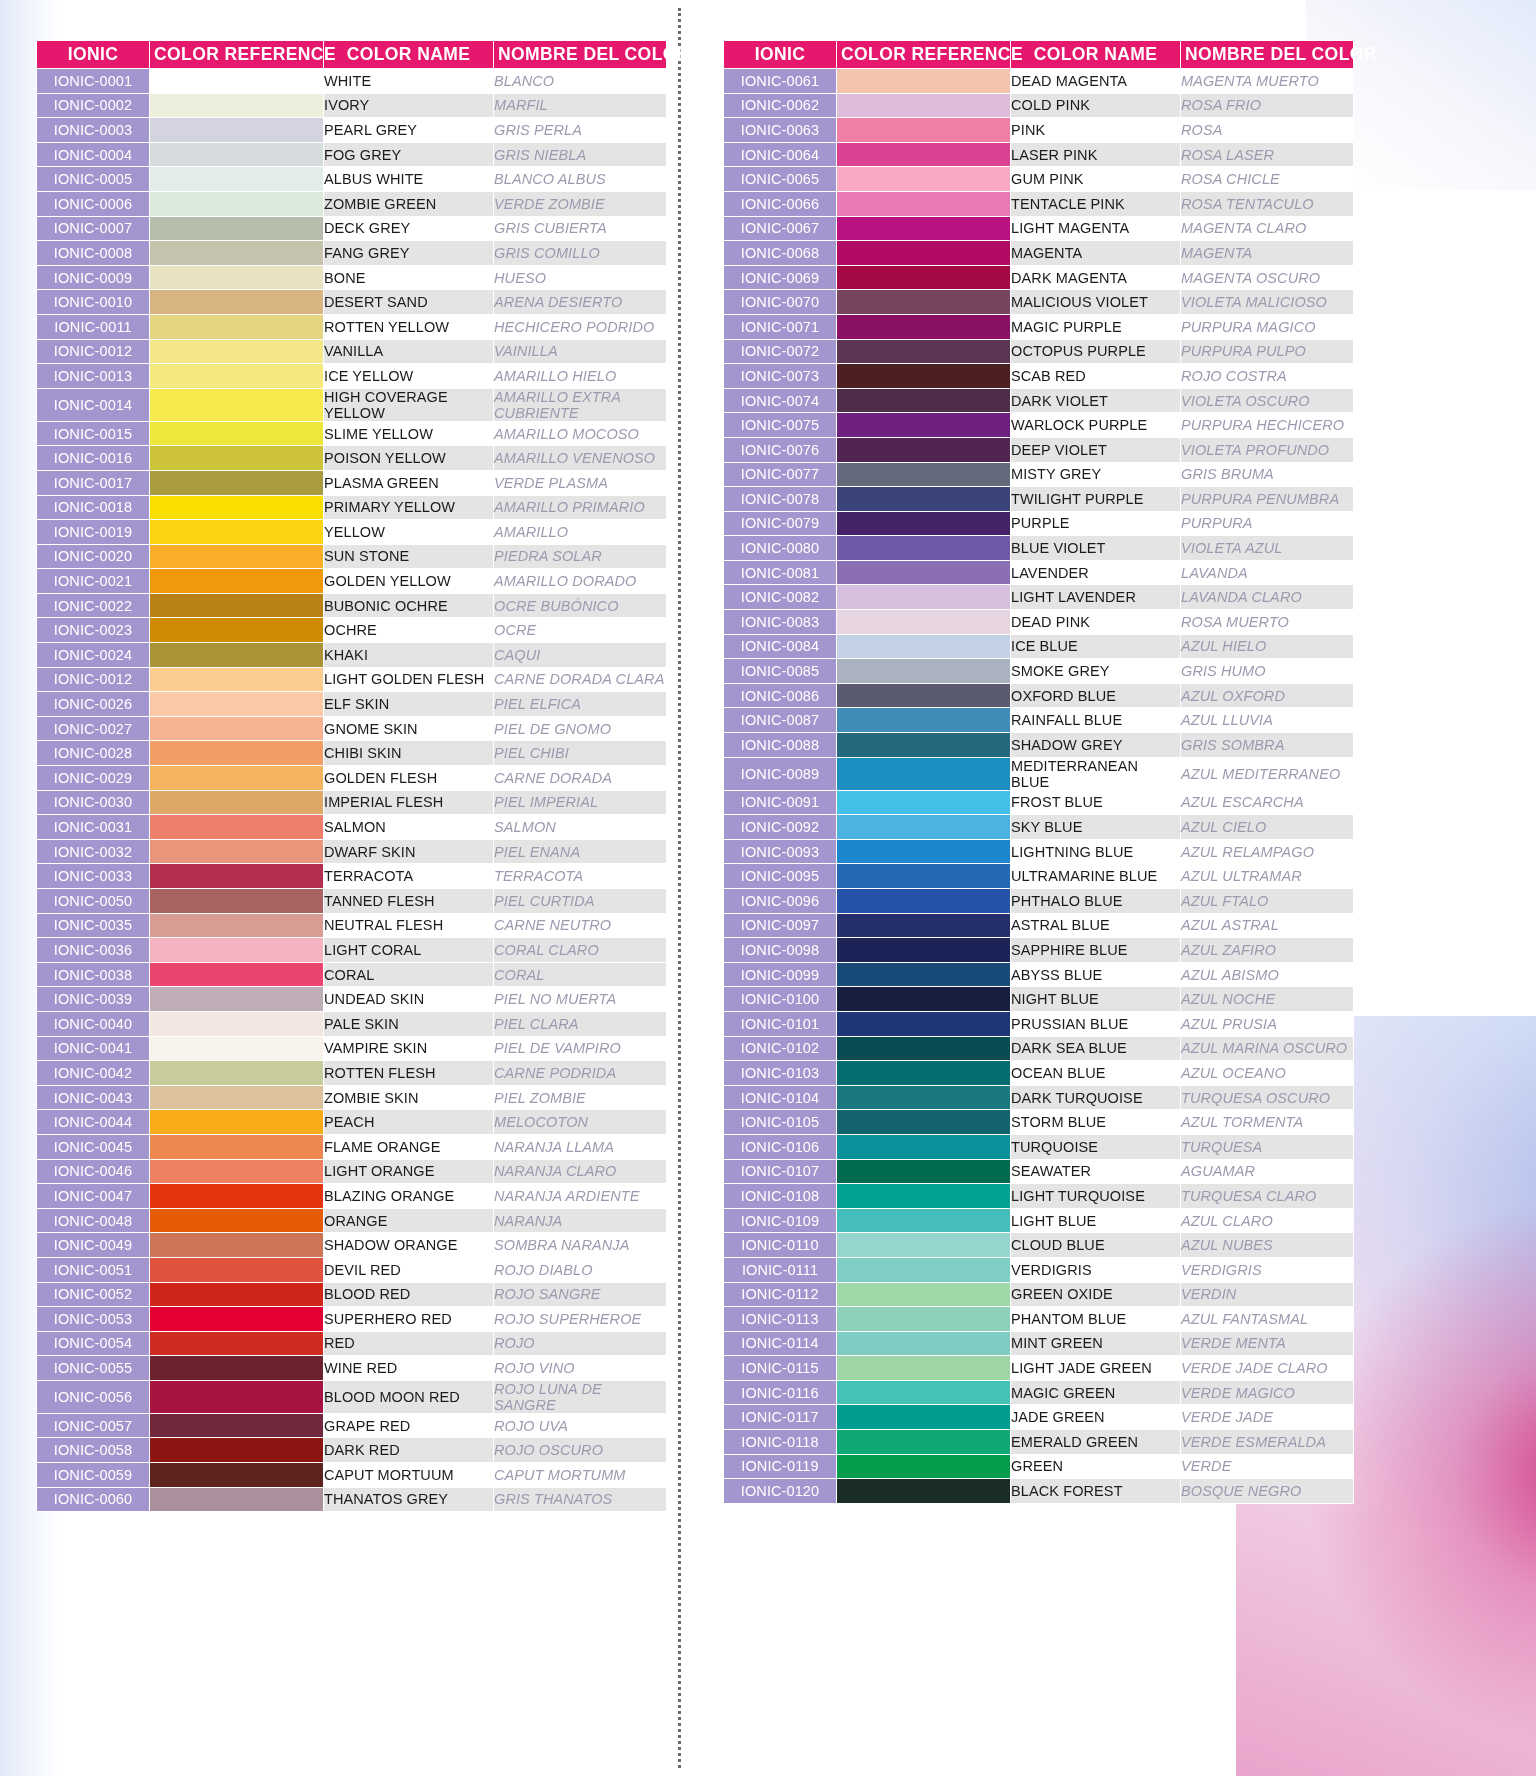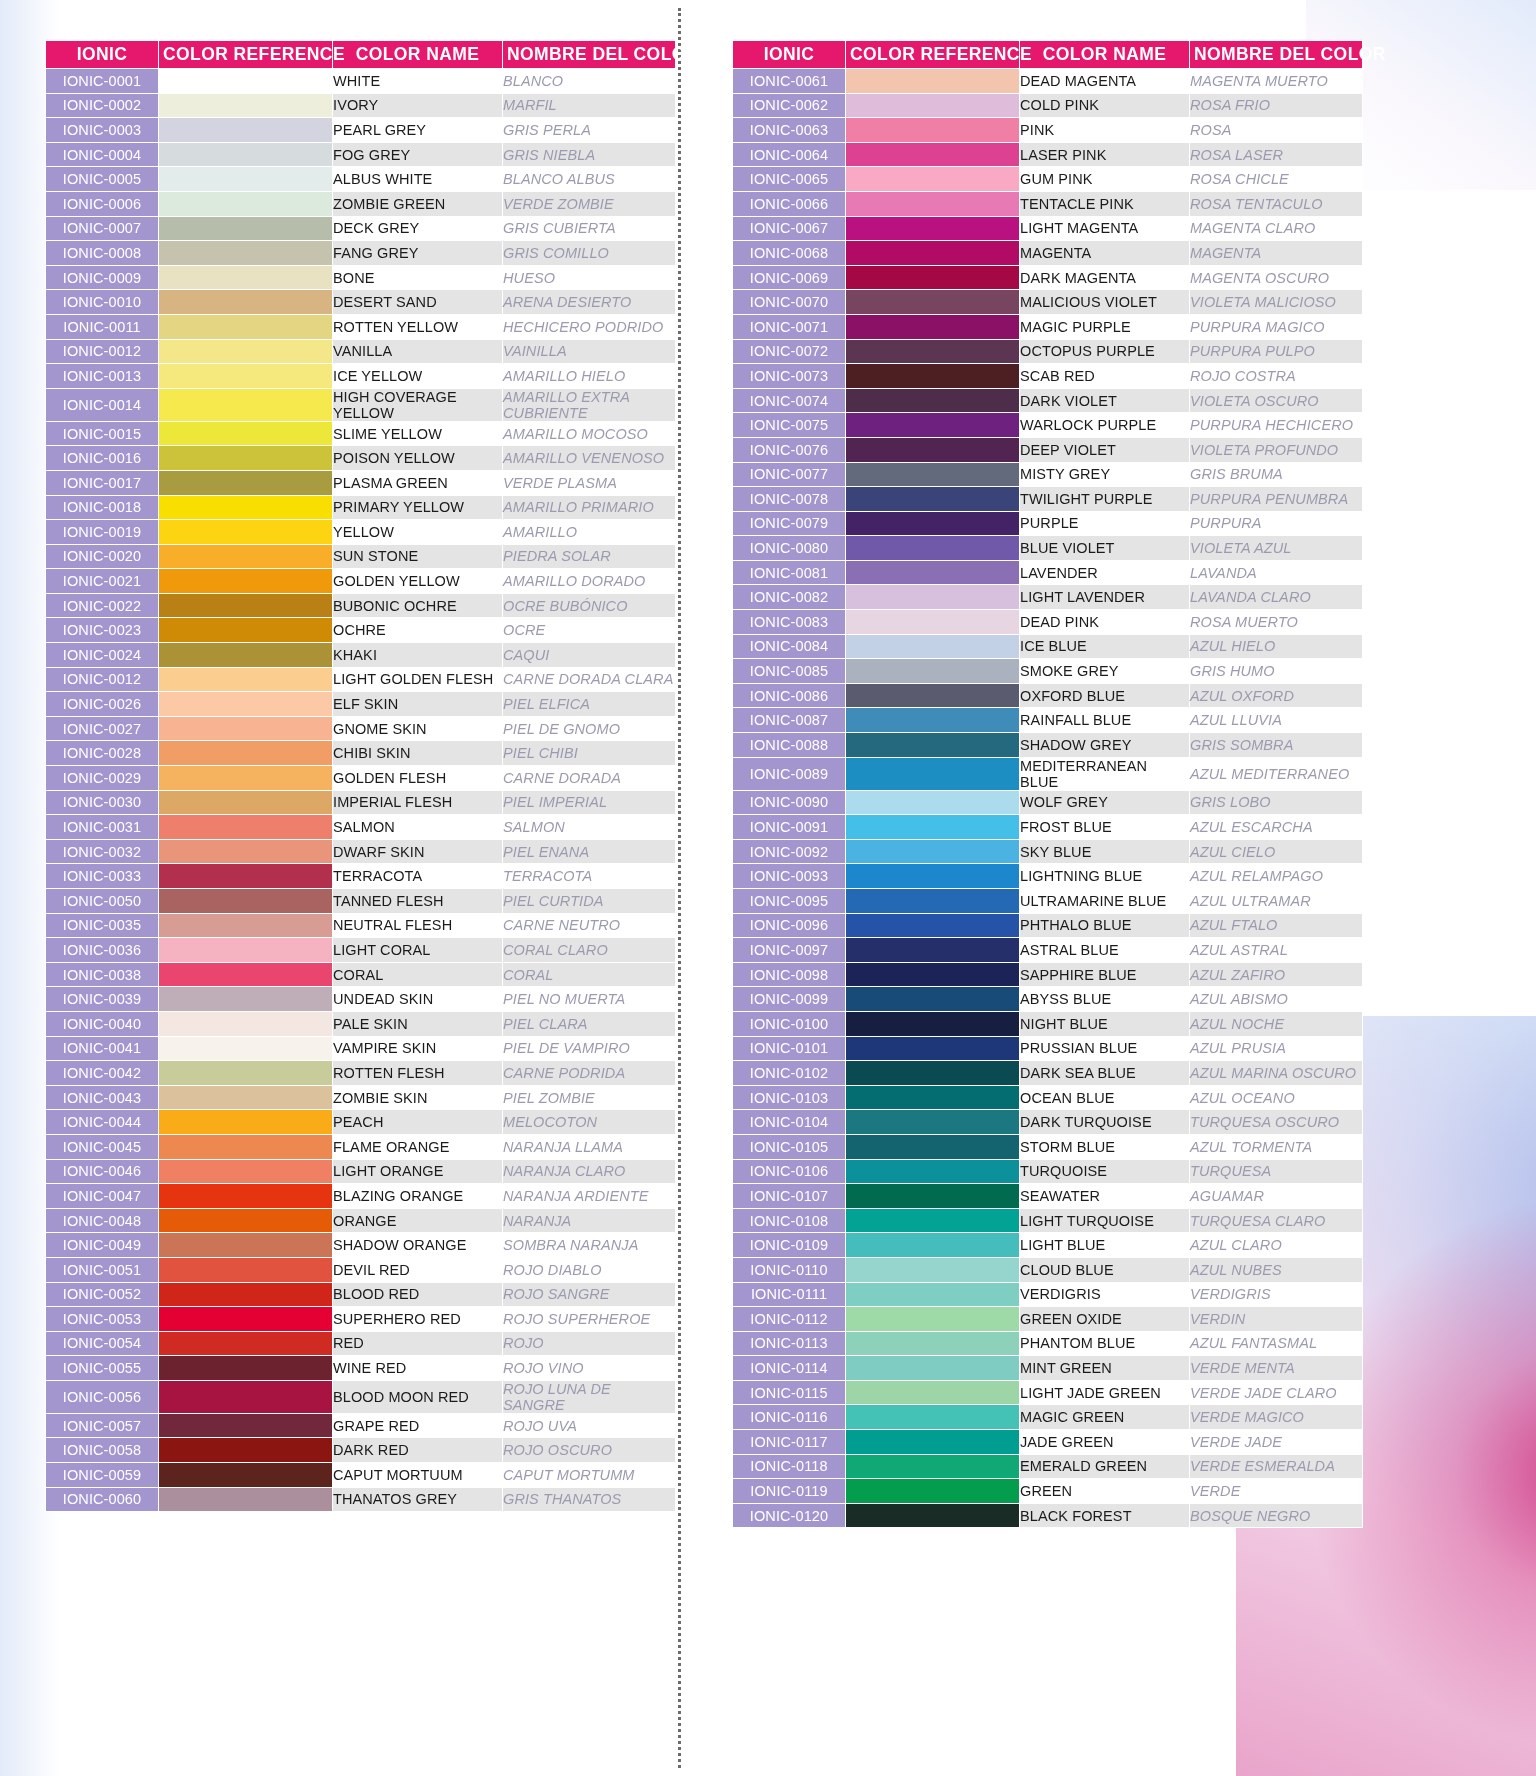--- a/index.html
+++ b/index.html
@@ -44,21 +44,21 @@
     left: 678px; top: 8px;
     width: 0; height: 1760px;
     border-left: 3px dotted #6b6b6b;
     pointer-events: none;
   }
 
   .tables {
     position: relative;
     display: flex;
     gap: 0;
-    padding: 40px 0 0 12px;
+    padding: 40px 0 0 3px;
   }
   .panel { position: relative; }
   .panel-left  { margin-left: 33px;  width: 630px; }
   .panel-right { margin-left: 57px;  width: 630px; }
 
   table.swatch-table {
     width: 100%;
     border-collapse: collapse;
     table-layout: fixed;
   }
@@ -681,26 +681,20 @@
               <td class="ref-cell" style="background: rgb(36, 105, 126);"></td>
               <td class="name-cell">SHADOW GREY</td>
               <td class="es-cell">GRIS SOMBRA</td>
             </tr>
             <tr class="norm">
               <td class="ionic-cell">IONIC-0089</td>
               <td class="ref-cell" style="background: rgb(28, 142, 194);"></td>
               <td class="name-cell">MEDITERRANEAN BLUE</td>
               <td class="es-cell">AZUL MEDITERRANEO</td>
             </tr>
-            <tr class="alt">
-              <td class="ionic-cell">IONIC-0090</td>
-              <td class="ref-cell" style="background: rgb(171, 219, 236);"></td>
-              <td class="name-cell">WOLF GREY</td>
-              <td class="es-cell">GRIS LOBO</td>
-            </tr>
             <tr class="norm">
               <td class="ionic-cell">IONIC-0091</td>
               <td class="ref-cell" style="background: rgb(68, 192, 232);"></td>
               <td class="name-cell">FROST BLUE</td>
               <td class="es-cell">AZUL ESCARCHA</td>
             </tr>
             <tr class="alt">
               <td class="ionic-cell">IONIC-0092</td>
               <td class="ref-cell" style="background: rgb(74, 179, 226);"></td>
               <td class="name-cell">SKY BLUE</td>

